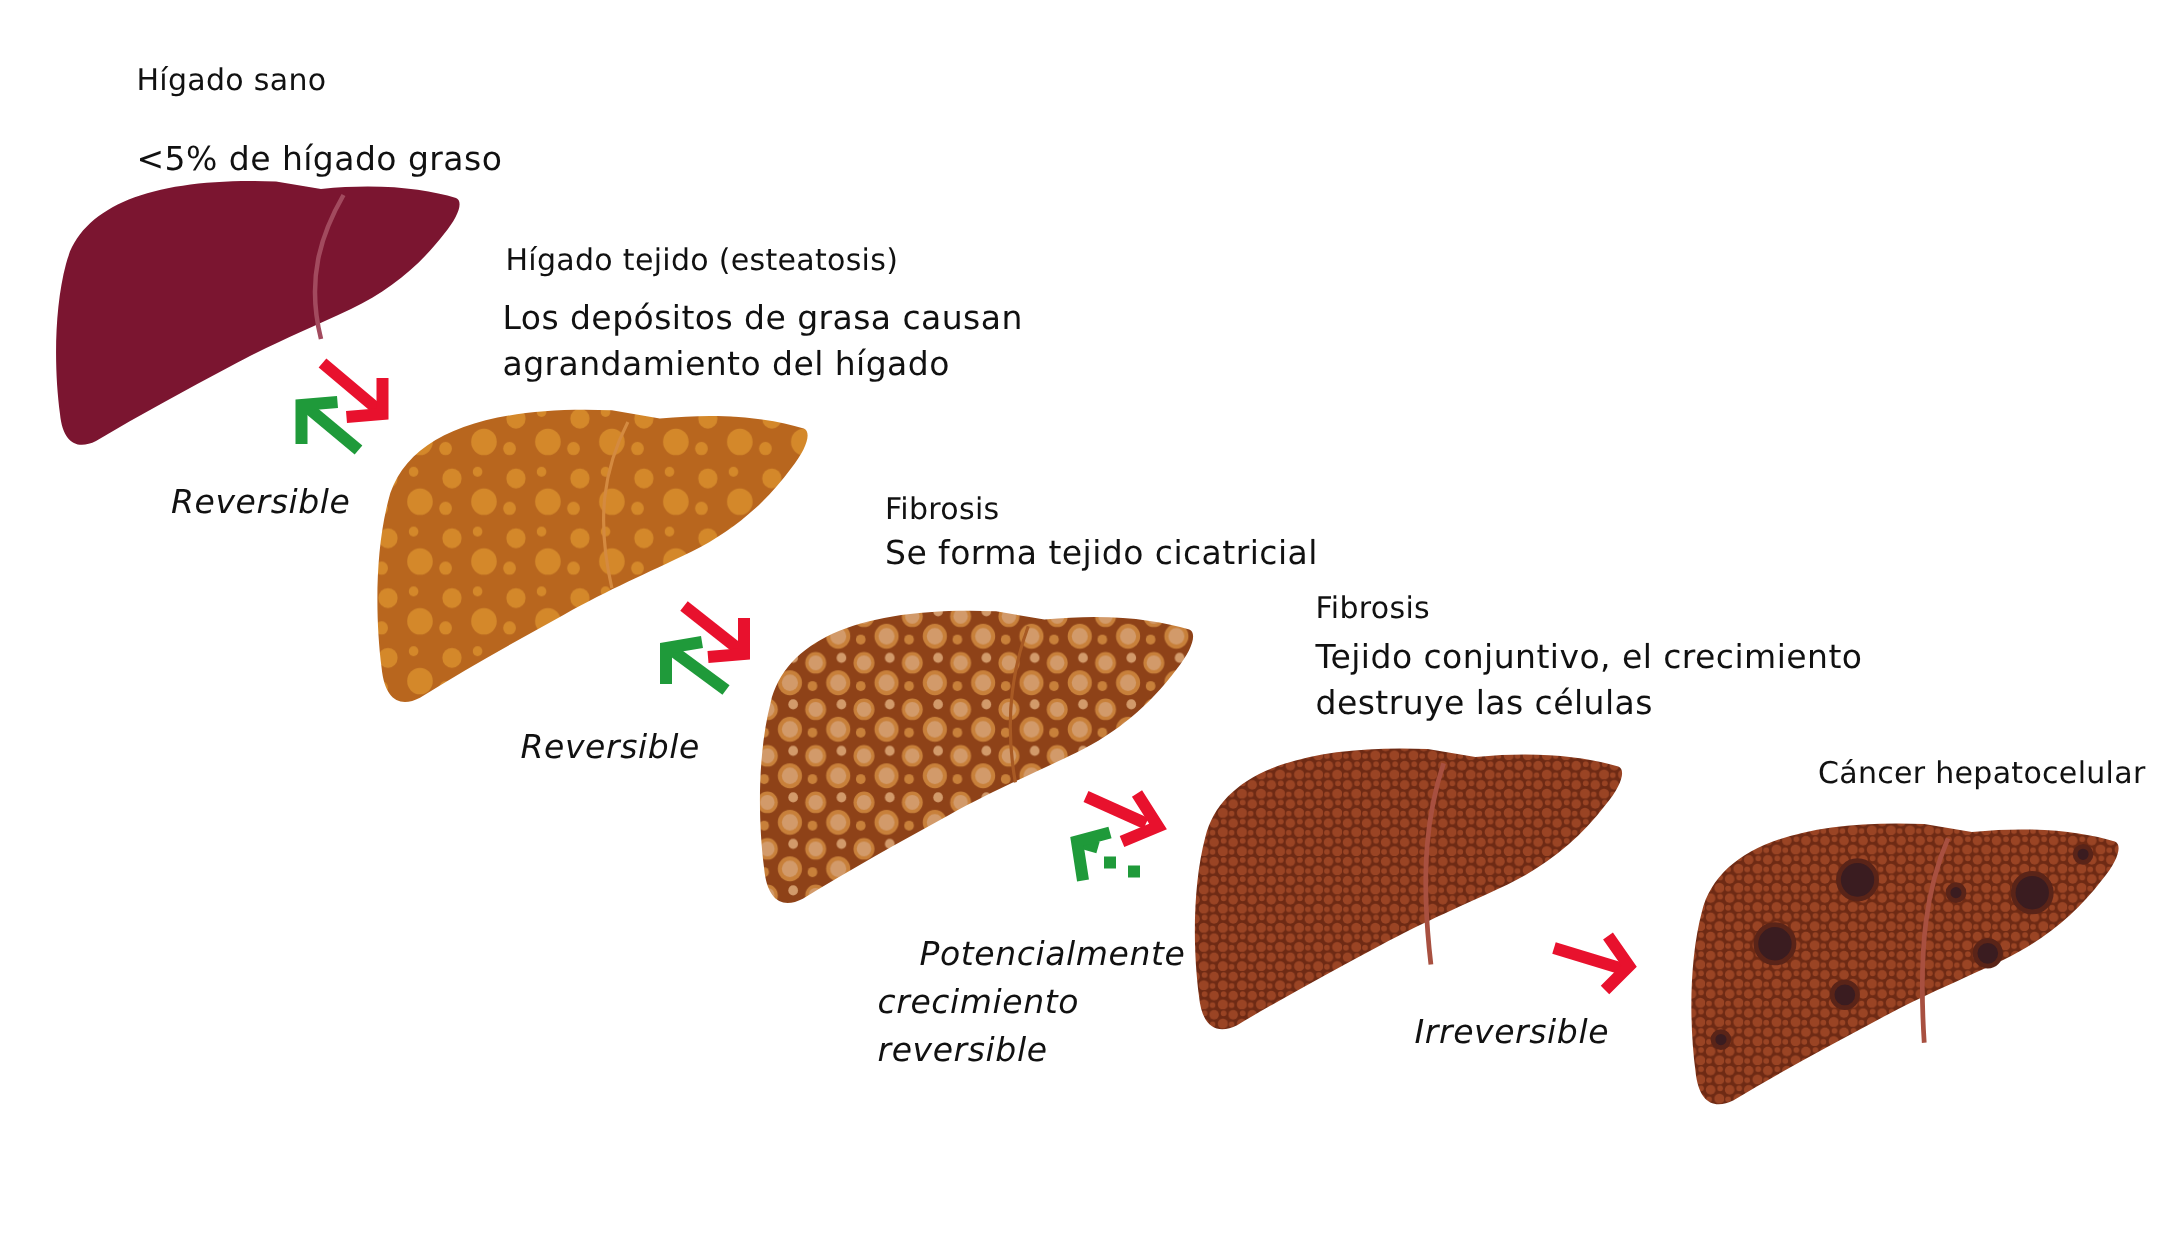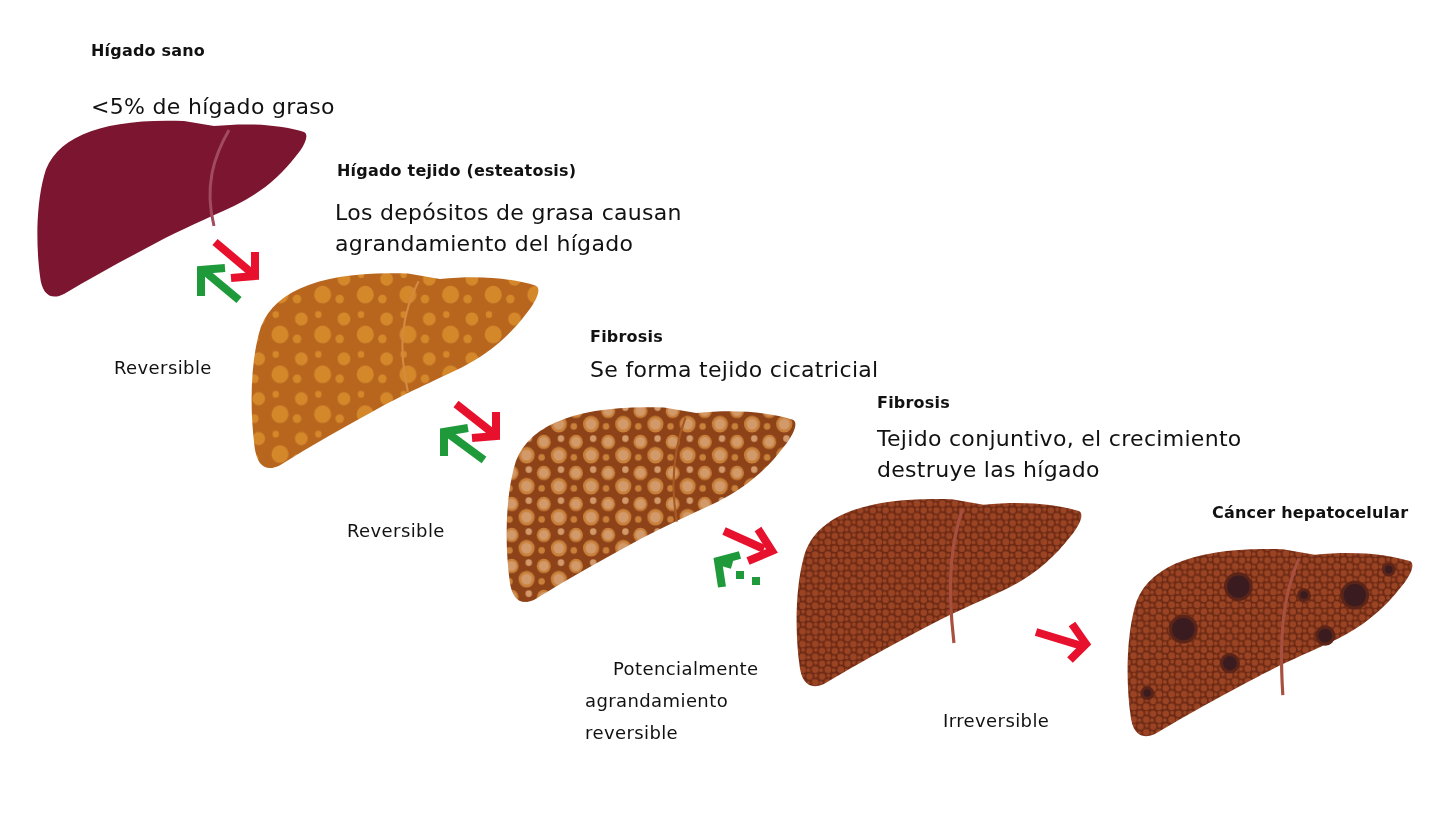--- a/index.html
+++ b/index.html
@@ -1,21 +1,21 @@
 <!DOCTYPE html>
 <html><head>
 <meta charset="utf-8">
 <style>
   html, body { margin:0; padding:0; background:#ffffff; }
   body { width:1448px; height:827px; position:relative; overflow:hidden;
          font-family:"DejaVu Sans", "Liberation Sans", sans-serif; color:#111; }
   .abs { position:absolute; }
-  .title { font-weight:bold; font-size:16px; white-space:nowrap; letter-spacing:0.2px; }
+  .title { font-weight:normal; font-size:20px; white-space:nowrap; letter-spacing:0.2px; }
   .desc { font-size:22px; line-height:31px; white-space:nowrap; letter-spacing:0.3px; }
-  .note { font-size:18px; line-height:32px; white-space:nowrap; letter-spacing:0.4px;margin-top:32px; }
+  .note { font-style:italic; font-size:22px; line-height:32px; white-space:nowrap; letter-spacing:0.4px; }
   svg { position:absolute; overflow:visible; }
 </style>
 </head>
 <body>
 
 <svg width="0" height="0" style="position:absolute">
   <defs>
     <path id="liverShape" d="M10,60 C20,20 70,2 150,5 L180,10 C220,6 250,10 270,16 C275,18 272,28 262,40 C245,62 225,78 200,90 C170,104 150,112 120,128 C90,144 60,160 30,178 C18,184 8,180 6,160 C2,130 2,90 10,60 Z"></path>
     <pattern id="fatDots" width="40" height="36" patternUnits="userSpaceOnUse">
       <rect width="40" height="36" fill="#b8661e"></rect>
@@ -95,26 +95,26 @@
     <polyline points="50,4 64,26 40,36"></polyline>
   </g>
   <g stroke="#1f9a3a" stroke-width="8" fill="none">
     <line x1="24" y1="40" x2="10" y2="36"></line>
     <polyline points="14,62 10,36 32,30"></polyline>
   </g>
   <rect x="28" y="46" width="8" height="8" fill="#1f9a3a"></rect>
   <rect x="44" y="52" width="8" height="8" fill="#1f9a3a"></rect>
 </svg>
 <div class="abs note" style="left:613px;top:621px;">Potencialmente</div>
-<div class="abs note" style="left:585px;top:653px;">agrandamiento</div>
+<div class="abs note" style="left:585px;top:653px;">crecimiento</div>
 <div class="abs note" style="left:585px;top:685px;">reversible</div>
 
 <div class="abs title" style="left:877px;top:393px;">Fibrosis</div>
 <div class="abs desc" style="left:877px;top:423px;">Tejido conjuntivo, el crecimiento</div>
-<div class="abs desc" style="left:877px;top:454px;">destruye las hígado</div>
+<div class="abs desc" style="left:877px;top:454px;">destruye las células</div>
 <svg style="left:793px;top:494px;" width="288" height="198" viewBox="0 0 272 186" preserveAspectRatio="none">
   <use href="#liverShape" fill="url(#cirrDots)"></use>
   <path d="M160,14 C150,44 145,80 152,140" stroke="#a85040" stroke-width="3" fill="none"></path>
 </svg>
 
 <svg style="left:1034px;top:620px;" width="60" height="45">
   <g stroke="#e8112d" stroke-width="8" fill="none">
     <line x1="2" y1="12" x2="48" y2="26"></line>
     <polyline points="38,4 52,24 36,40"></polyline>
   </g>

